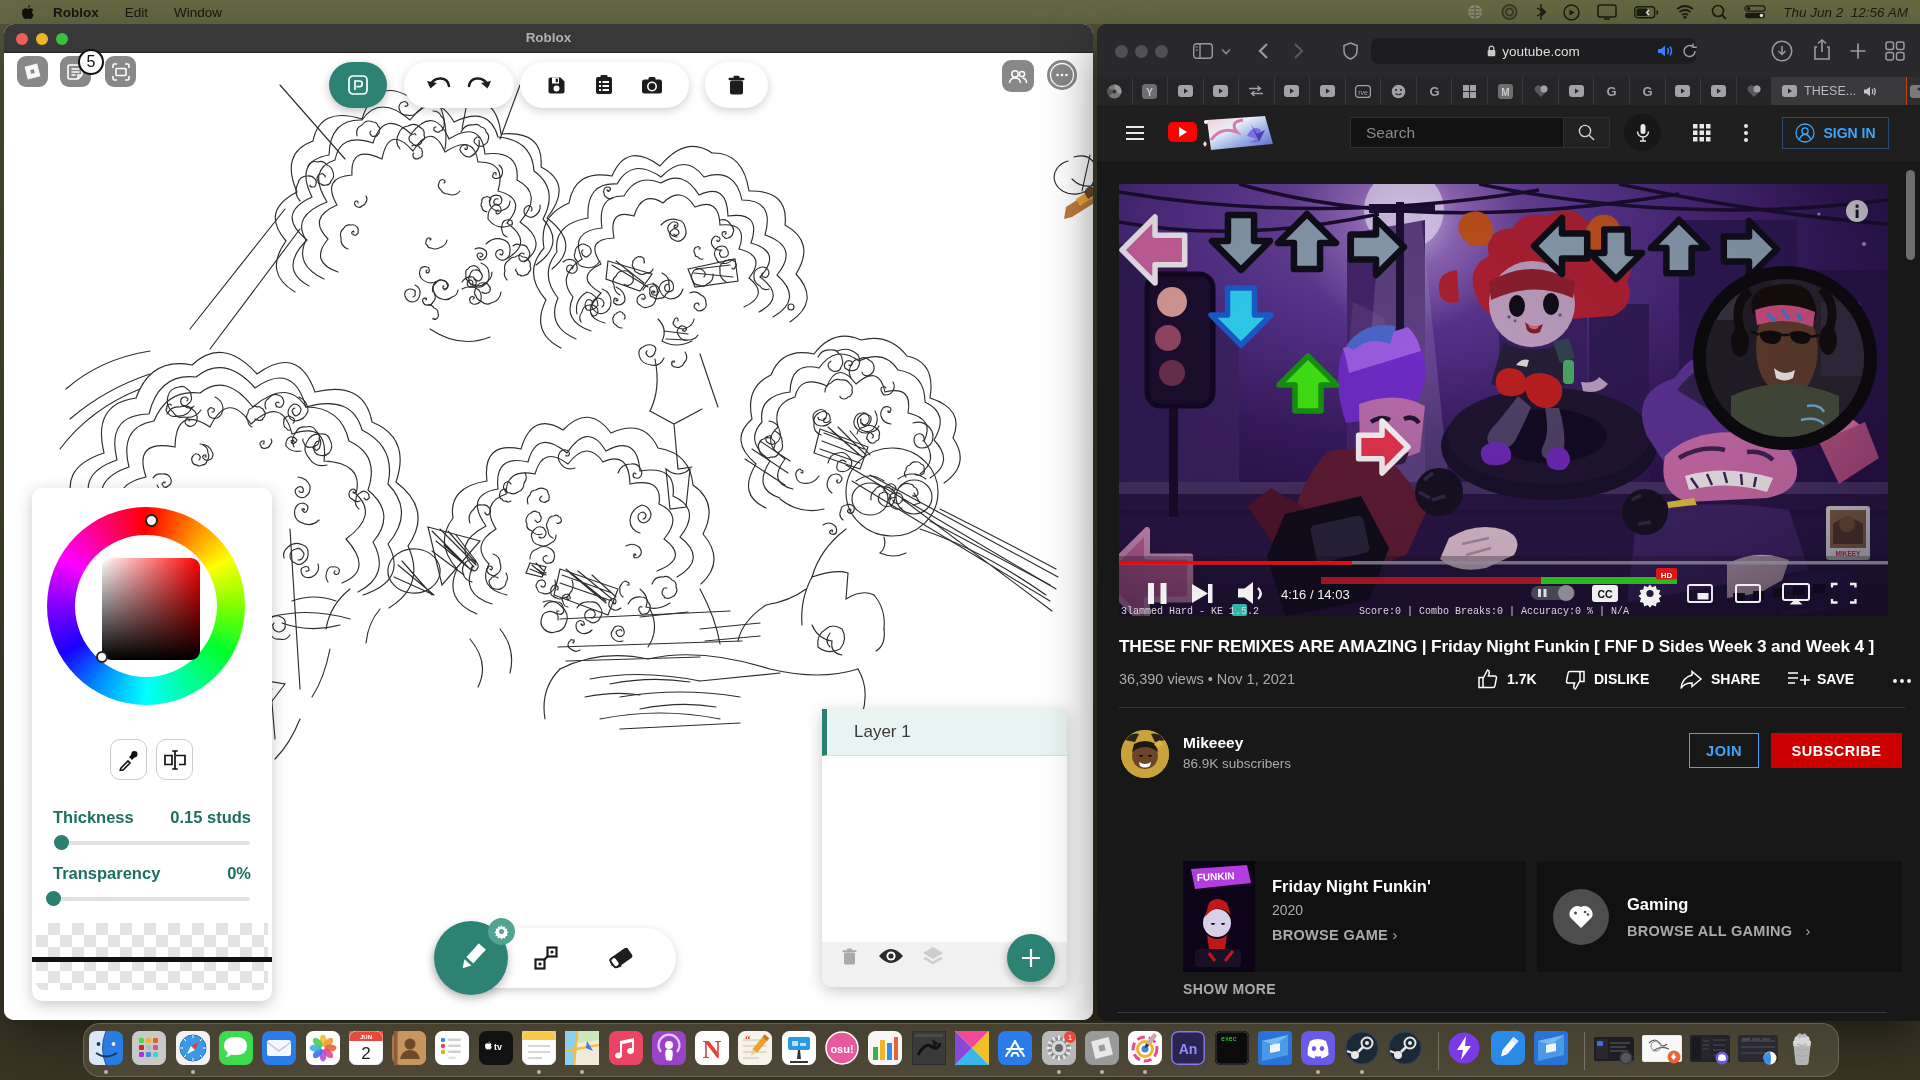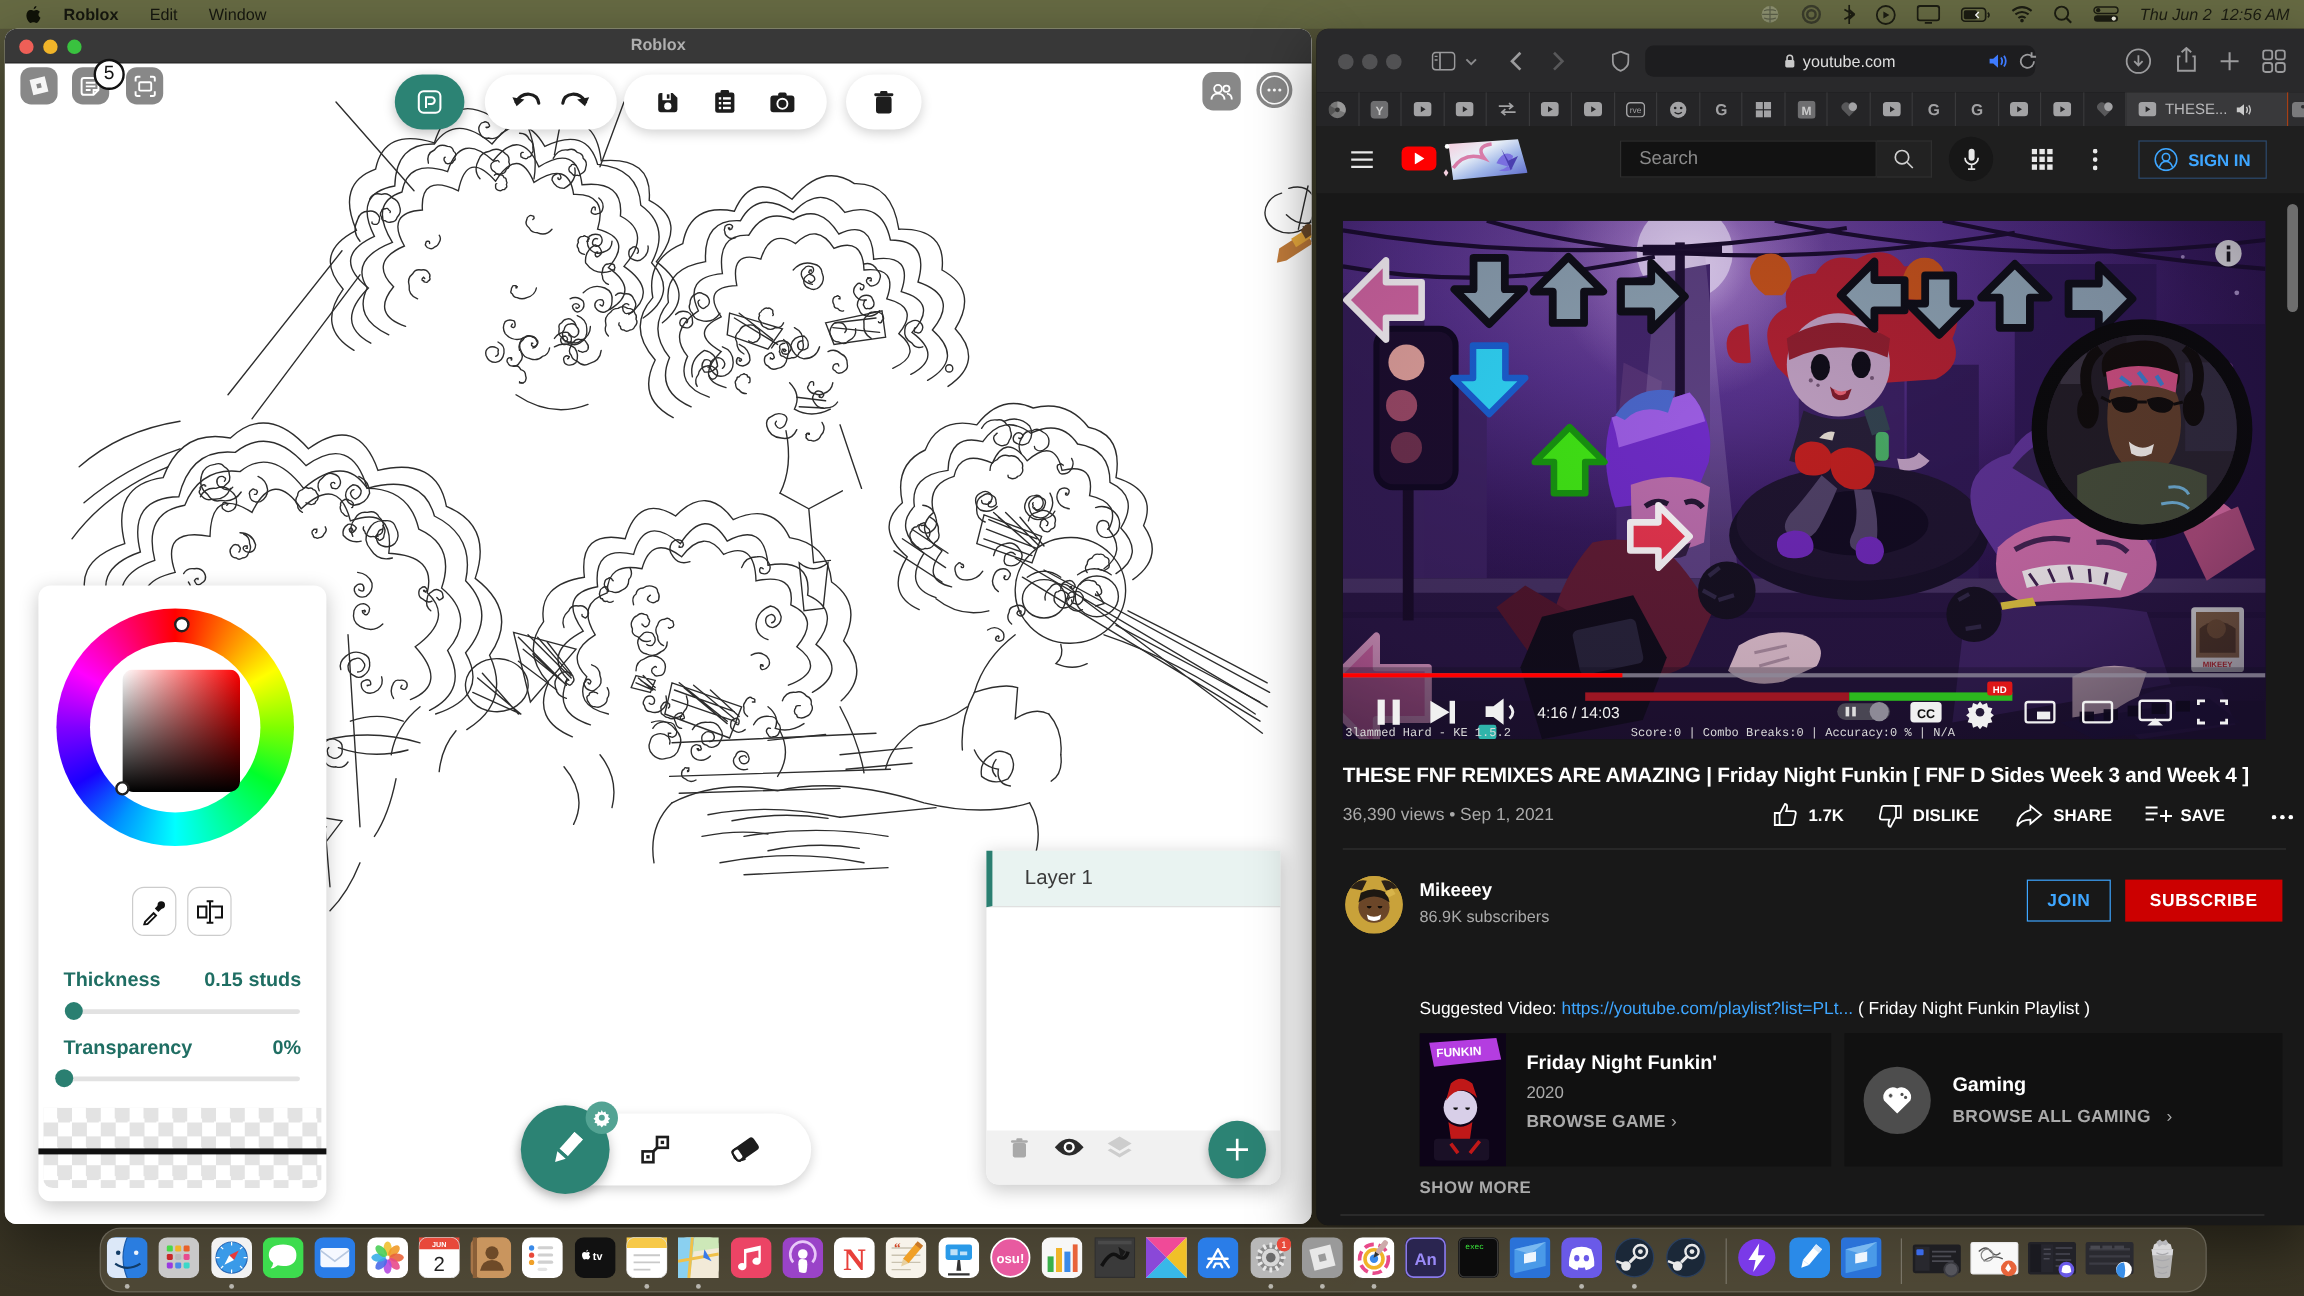--- a/index.html
+++ b/index.html
@@ -986,21 +986,21 @@
           <rect x="578.5" y="409" width="11" height="6.5" fill="#f0f0f0"></rect>
           <rect x="617" y="401" width="24" height="17" rx="2" fill="none" stroke="#f0f0f0" stroke-width="2"></rect>
           <rect x="664" y="400" width="26" height="16" rx="2" fill="none" stroke="#f0f0f0" stroke-width="2"></rect>
           <path d="M670.5 420.5 l6.5 -6 6.5 6 z" fill="#f0f0f0"></path>
           <path d="M713 403.5 v-3.5 h5.5 M731 400 h5.5 v3.5 M736.5 415 v3.5 h-5.5 M718.5 418.5 h-5.5 v-3.5" stroke="#f0f0f0" stroke-width="2.3" fill="none"></path>
           <rect x="113" y="420" width="15" height="12" rx="2" fill="#2fb3ab"></rect>
           <text x="2" y="429.5" font-family="Liberation Mono" font-size="10" fill="#d8d8d8">3lammed Hard - KE 1.5.2</text>
           <text x="240" y="429.5" font-family="Liberation Mono" font-size="10" fill="#d8d8d8">Score:0 | Combo Breaks:0 | Accuracy:0 % | N/A</text>
         </svg></div>
       <div style="position:absolute;left:22px;top:531px;width:800px;color:#fff;font-size:17.3px;font-weight:bold;letter-spacing:-0.2px;white-space:nowrap">THESE FNF REMIXES ARE AMAZING | Friday Night Funkin [ FNF D Sides Week 3 and Week 4 ]</div>
-      <div style="position:absolute;left:22px;top:566px;color:#aaa;font-size:14.5px">36,390 views • Sep 1, 2021</div>
+      <div style="position:absolute;left:22px;top:566px;color:#aaa;font-size:14.5px">36,390 views • Nov 1, 2021</div>
       <div style="position:absolute;left:372px;top:560px;width:448px;height:30px;color:#fff;font-size:14px;font-weight:bold">
         <svg width="22" height="22" viewBox="0 0 22 22" style="position:absolute;left:8px;top:3px">
           <path d="M2 9.5 h4 v10 H2 z M6 18 V10.5 L10.5 2 q1.8 0.3 1.8 2.2 q0 1.2 -0.9 3.8 h6.3 q1.8 0 1.8 1.8 l-1.6 8 q-0.3 1.7 -2 1.7 H8 q-1 0 -2 -1z" fill="none" stroke="#fff" stroke-width="1.5"></path>
         </svg>
         <span style="position:absolute;left:38px;top:6px">1.7K</span>
         <svg width="22" height="22" viewBox="0 0 22 22" style="position:absolute;left:95px;top:4px">
           <g transform="rotate(180 11 11)">
             <path d="M2 9.5 h4 v10 H2 z M6 18 V10.5 L10.5 2 q1.8 0.3 1.8 2.2 q0 1.2 -0.9 3.8 h6.3 q1.8 0 1.8 1.8 l-1.6 8 q-0.3 1.7 -2 1.7 H8 q-1 0 -2 -1z" fill="none" stroke="#fff" stroke-width="1.5"></path>
           </g>
         </svg>
@@ -1028,21 +1028,20 @@
           <circle cx="24" cy="26" r="13" fill="#6b4628"></circle>
           <path d="M11 22 q13 -10 26 0 l-2 -8 q-11 -6 -22 0 z" fill="#1d1812"></path>
           <path d="M18 25 a2 2 0 1 0 4 0 M27 25 a2 2 0 1 0 4 0" fill="#120d08"></path>
           <path d="M18 32 q6 4 12 0 l-1 4 q-5 3 -10 0 z" fill="#fff"></path>
           <path d="M33 14 l6 -4 3 5 -6 3 z" fill="#d8b44a"></path>
         </svg></div>
       <div style="position:absolute;left:86px;top:629px;color:#fff;font-size:15.5px;font-weight:bold">Mikeeey</div>
       <div style="position:absolute;left:86px;top:651px;color:#aaa;font-size:13.5px">86.9K subscribers</div>
       <div style="position:absolute;left:592px;top:628px;width:70px;height:35px;border:1px solid #3ea6ff;color:#3ea6ff;font-size:14.5px;font-weight:bold;display:flex;align-items:center;justify-content:center;letter-spacing:0.5px">JOIN</div>
       <div style="position:absolute;left:674px;top:628px;width:131px;height:35px;background:#c00;color:#fff;font-size:14.5px;font-weight:bold;display:flex;align-items:center;justify-content:center;letter-spacing:0.5px">SUBSCRIBE</div>
-      <div style="position:absolute;left:86px;top:728px;color:#fff;font-size:14.5px">Suggested Video: <span style="color:#3ea6ff">https://youtube.com/playlist?list=PLt...</span> ( Friday Night Funkin Playlist )</div>
       <div style="position:absolute;left:86px;top:756px;width:343px;height:111px;background:#111"></div>
       <svg width="72" height="111" viewBox="0 0 72 111" style="position:absolute;left:86px;top:756px">
         <rect width="72" height="111" fill="#0d0418"></rect>
 <path d="M8 8 l56 -4 4 18 -56 6 z" fill="#b43de0"></path>
         <text x="14" y="20" font-family="Liberation Sans" font-size="10" font-weight="bold" fill="#fff" transform="rotate(-3 14 20)">FUNKIN</text>
 <circle cx="34" cy="62" r="14" fill="#d8cfe8"></circle>
         <path d="M22 56 q12 -16 26 -2 l-4 -12 q-10 -8 -18 0 z" fill="#c01818"></path>
         <path d="M28 62 a2 2 0 1 0 4 0 M38 62 a2 2 0 1 0 4 0" fill="#111"></path>
 <path d="M24 74 q10 8 20 0 l-2 14 -8 4 -8 -4 z" fill="#c01818"></path>
         <rect x="12" y="88" width="46" height="18" rx="3" fill="#1a1026"></rect>

